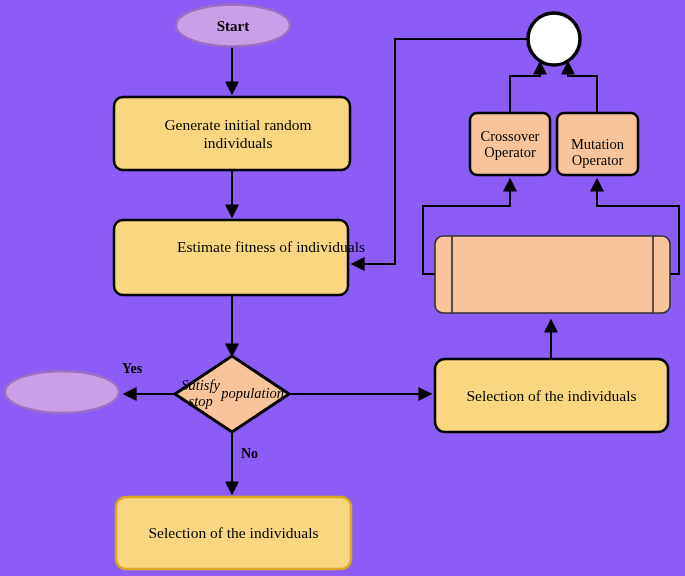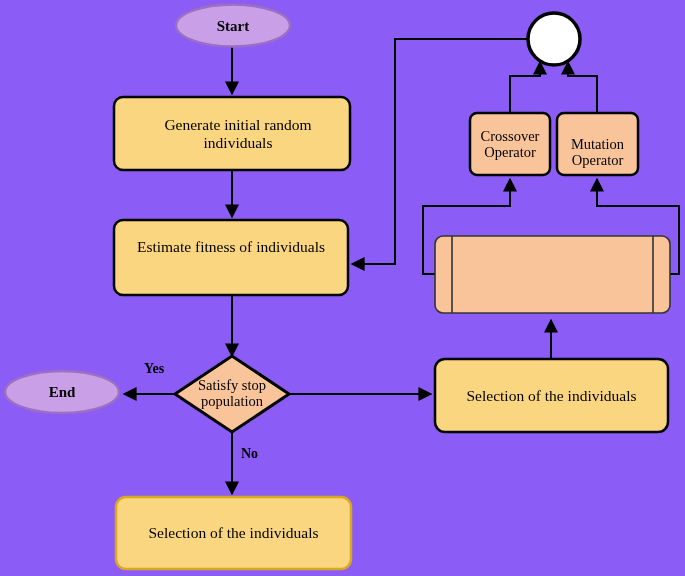--- a/index.html
+++ b/index.html
@@ -127,41 +127,40 @@
     <circle cx="554" cy="39" r="26" fill="#ffffff" stroke="#000000" stroke-width="3.5"></circle>
   </svg>
 
   <div class="node-label lbl-terminal" style="left:176px; top:5px; width:114px; height:42px;">Start</div>
 
   <div class="node-label lbl-process" style="left:114px; top:97px; width:248px; height:73px; flex-direction:column;">
     <span>Generate initial random</span>
     <span>individuals</span>
   </div>
 
-  <div class="node-label lbl-process" style="left:114px; top:220px; width:234px; height:53px;">Estimate fitness of individuals</div>
+  <div class="node-label lbl-process" style="left:114px; top:220px; width:234px; height:53px;padding-left:40px;">Estimate fitness of individuals</div>
 
-  <div class="node-label lbl-decision" style="left:180px; top:364px; width:104px; height:58px; flex-direction:column;">
+  <div class="node-label lbl-decision" style="left:180px; top:364px; width:104px; height:58px; flex-direction:row;font-style:italic;">
     <span>Satisfy stop</span>
     <span>population</span>
   </div>
 
-  <div class="node-label lbl-terminal" style="left:5px; top:371px; width:114px; height:42px;">End</div>
 
   <div class="node-label lbl-process" style="left:116px; top:497px; width:235px; height:72px;">Selection of the individuals</div>
 
   <div class="node-label lbl-process" style="left:435px; top:359px; width:233px; height:73px;">Selection of the individuals</div>
 
 
   <div class="node-label lbl-op" style="left:470px; top:113px; width:80px; height:62px; flex-direction:column;">
     <span>Crossover</span>
     <span>Operator</span>
   </div>
 
   <div class="node-label lbl-op" style="left:557px; top:113px; width:81px; height:62px; flex-direction:column;margin-top:8px;">
     <span>Mutation</span>
     <span>Operator</span>
   </div>
 
-  <div class="edge-label" style="left:144px; top:361px;">Yes</div>
+  <div class="edge-label" style="left:122px; top:361px;">Yes</div>
 
   <div class="edge-label" style="left:241px; top:446px;text-align:center;">No</div>
 
 </div>
 
 </body></html>

